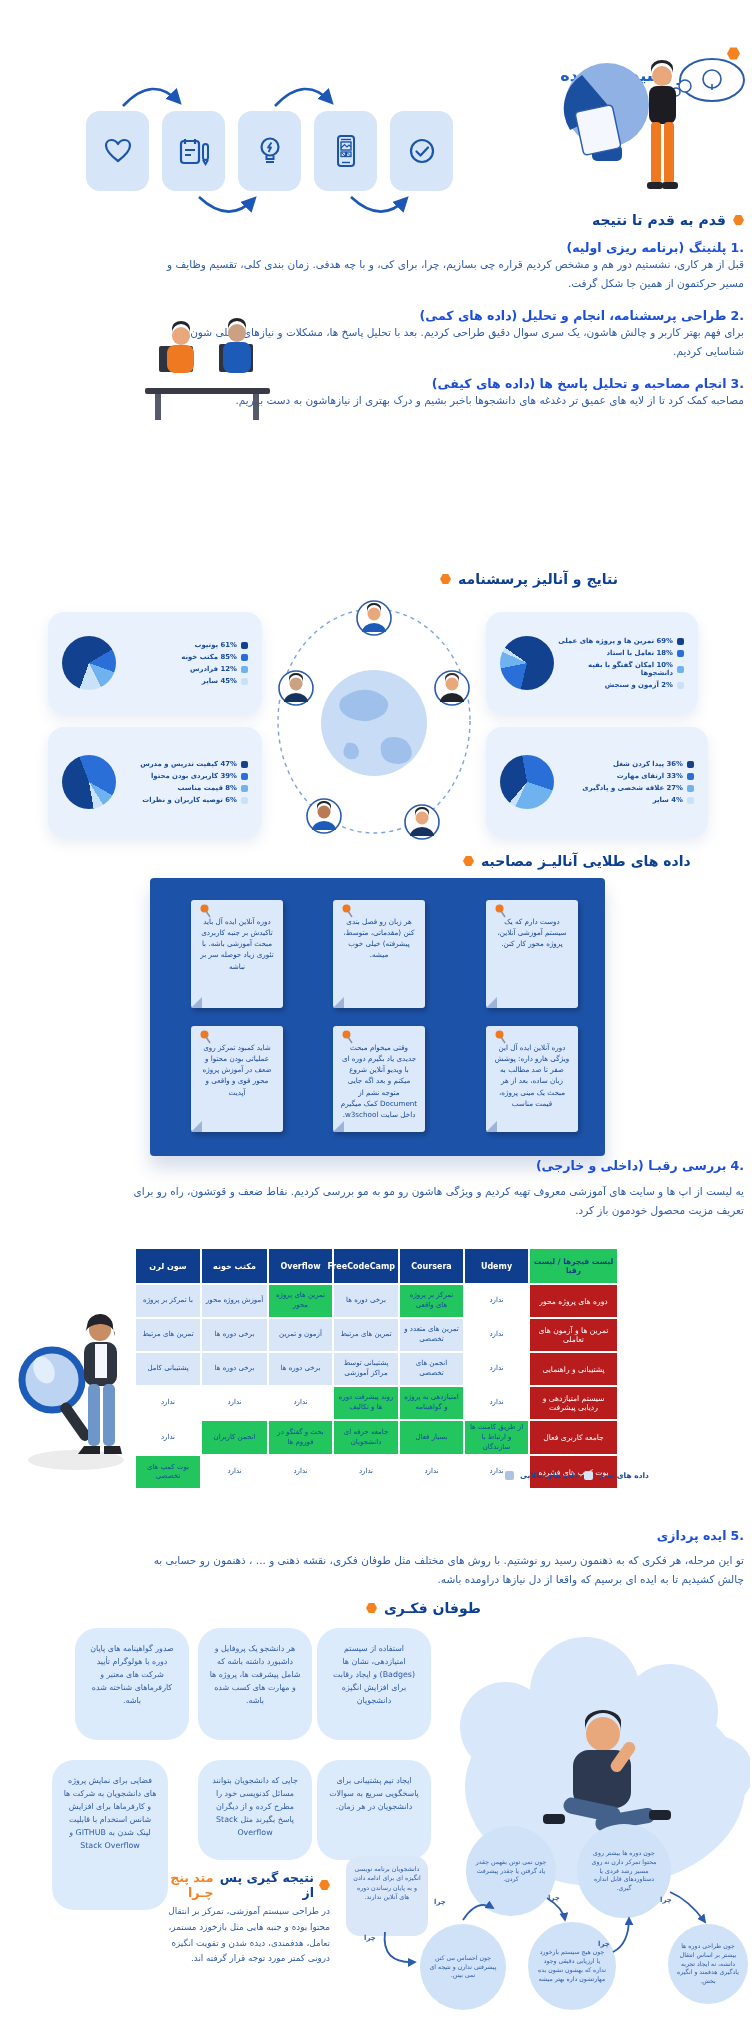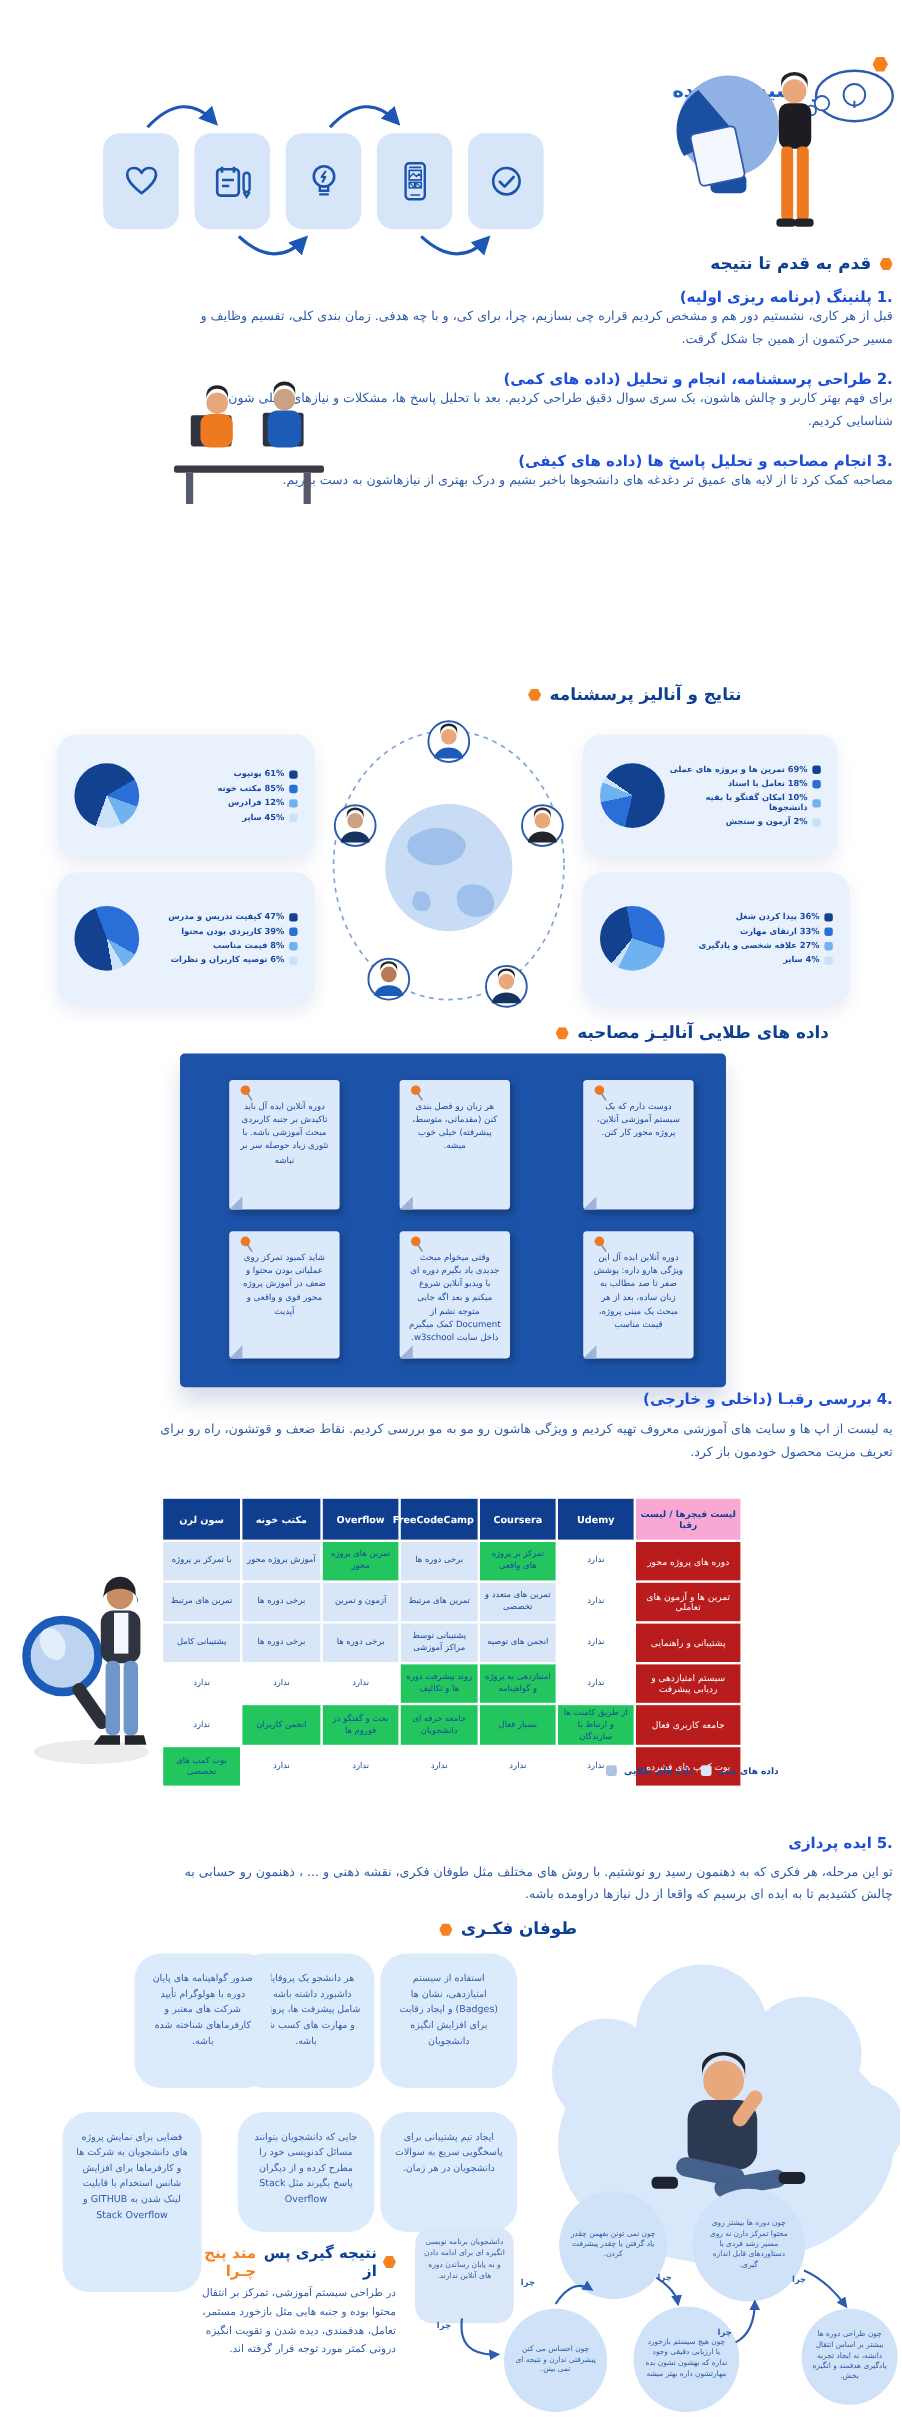--- a/index.html
+++ b/index.html
@@ -30,21 +30,21 @@
   .panel{position:absolute;background:#1c52a8;border-radius:4px;box-shadow:0 12px 18px rgba(27,61,140,.18);}
   .note{position:absolute;width:92px;background:#dce9fb;border-radius:3px;padding:16px 7px 10px 7px;box-sizing:border-box;
         font-size:7.2px;color:#17499c;line-height:1.55;text-align:center;box-shadow:2px 3px 5px rgba(0,0,0,.25);}
   .note::after{content:"";position:absolute;left:0;bottom:0;border-style:solid;border-width:0 0 11px 11px;
         border-color:transparent transparent #9db4d8 transparent;}
   .pin{position:absolute;top:4px;left:8px;}
   
   table.comp{border-collapse:collapse;table-layout:fixed;}
   table.comp th,table.comp td{border:2px solid #fff;text-align:center;vertical-align:middle;padding:2px 3px;}
   table.comp thead th{background:#0e3e8d;color:#fff;font-size:8px;font-weight:bold;height:30px;}
-  table.comp thead th.corner{background:#f9a8d4;color:#0e3e8d;font-size:7.5px;}
+  table.comp thead th.corner{background:#22c55e;color:#0e3e8d;font-size:7.5px;}
   table.comp tbody th{background:#b91c1c;color:#fff;font-size:7.6px;font-weight:normal;height:28px;}
   table.comp td{font-size:7px;color:#17499c;background:#fff;line-height:1.4;}
   table.comp td[data-tone="light"]{background:#d9e6f8;}
   table.comp td[data-tone="mid"]{background:#22c55e;}
   .tbl-legend{display:flex;direction:ltr;align-items:center;gap:6px;font-size:7.5px;font-weight:bold;color:#17499c;}
   .tbl-legend .sw{width:9px;height:9px;border-radius:2px;}
   
   .bcard{position:absolute;width:114px;background:#dcebfc;border-radius:22px;padding:14px 10px;box-sizing:border-box;
          font-size:7.9px;color:#2e5ba8;line-height:1.65;text-align:center;}
   
@@ -401,21 +401,21 @@
         <td data-tone="white">ندارد</td>
         <td data-tone="light">تمرین های متعدد و تخصصی</td>
         <td data-tone="light">تمرین های مرتبط</td>
         <td data-tone="light">آزمون و تمرین</td>
         <td data-tone="light">برخی دوره ها</td>
         <td data-tone="light">تمرین های مرتبط</td>
       </tr>
       <tr>
         <th>پشتیبانی و راهنمایی</th>
         <td data-tone="white">ندارد</td>
-        <td data-tone="light">انجمن های توصیه</td>
+        <td data-tone="light">انجمن های تخصصی</td>
         <td data-tone="light">پشتیبانی توسط مراکز آموزشی</td>
         <td data-tone="light">برخی دوره ها</td>
         <td data-tone="light">برخی دوره ها</td>
         <td data-tone="light">پشتیبانی کامل</td>
       </tr>
       <tr>
         <th>سیستم امتیازدهی و ردیابی پیشرفت</th>
         <td data-tone="white">ندارد</td>
         <td data-tone="mid">امتیازدهی به پروژه و گواهینامه</td>
         <td data-tone="mid">روند پیشرفت دوره ها و تکالیف</td>
@@ -488,21 +488,21 @@
     <rect x="128" y="128" width="58" height="58" rx="16" fill="#2d3950"></rect>
     <rect x="172" y="118" width="12" height="34" rx="6" fill="#e8a87c" transform="rotate(35 178 135)"></rect>
     <rect x="118" y="180" width="58" height="16" rx="8" fill="#44618c" transform="rotate(12 147 188)"></rect>
     <rect x="150" y="190" width="60" height="15" rx="7" fill="#44618c" transform="rotate(-10 180 197)"></rect>
     <rect x="98" y="192" width="22" height="10" rx="4" fill="#1d2430"></rect>
     <rect x="204" y="188" width="22" height="10" rx="4" fill="#1d2430"></rect>
   </svg>
 
   <div class="bcard" style="left:317px;top:1628px;min-height:112px;"><span>استفاده از سیستم امتیازدهی، نشان ها (Badges) و ایجاد رقابت برای افزایش انگیزه دانشجویان</span></div>
   <div class="bcard" style="left:198px;top:1628px;min-height:112px;"><span>هر دانشجو یک پروفایل و داشبورد داشته باشه که شامل پیشرفت ها، پروژه ها و مهارت های کسب شده باشه.</span></div>
-  <div class="bcard" style="left:75px;top:1628px;min-height:112px;margin-left:37px;"><span>صدور گواهینامه های پایان دوره با هولوگرام تأیید شرکت های معتبر و کارفرماهای شناخته شده باشه.</span></div>
+  <div class="bcard" style="left:75px;top:1628px;min-height:112px;"><span>صدور گواهینامه های پایان دوره با هولوگرام تأیید شرکت های معتبر و کارفرماهای شناخته شده باشه.</span></div>
   <div class="bcard" style="left:317px;top:1760px;min-height:100px;"><span>ایجاد تیم پشتیبانی برای پاسخگویی سریع به سوالات دانشجویان در هر زمان.</span></div>
   <div class="bcard" style="left:198px;top:1760px;min-height:100px;"><span>جایی که دانشجویان بتوانند مسائل کدنویسی خود را مطرح کرده و از دیگران پاسخ بگیرند مثل Stack Overflow</span></div>
   <div class="bcard" style="left:52px;top:1760px;width:116px;min-height:150px;"><span>فضایی برای نمایش پروژه های دانشجویان به شرکت ها و کارفرماها برای افزایش شانس استخدام با قابلیت لینک شدن به GITHUB و Stack Overflow</span></div>
 
   <div class="abs h-row" style="left:150px;top:1870px;width:180px;gap:5px;">
     <span class="hex"></span>
     <span class="c-head-blue">نتیجه گیری پس از</span>
     <span class="c-head-orange">متد پنج چـرا</span>
   </div>
   <div class="abs body-txt" style="left:168px;top:1904px;width:162px;font-size:8.8px;line-height:1.8;">در طراحی سیستم آموزشی، تمرکز بر انتقال محتوا بوده و جنبه هایی مثل بازخورد مستمر، تعامل، هدفمندی، دیده شدن و تقویت انگیزه درونی کمتر مورد توجه قرار گرفته اند.</div>

